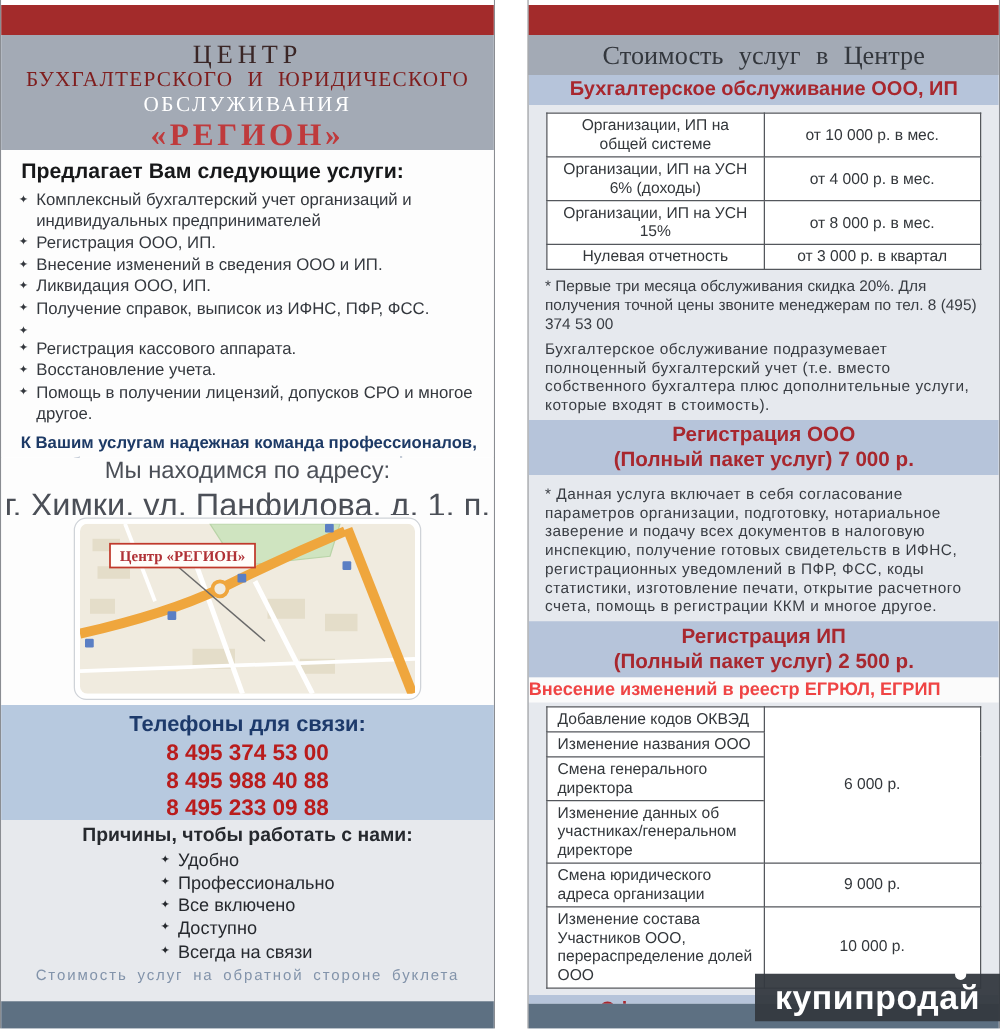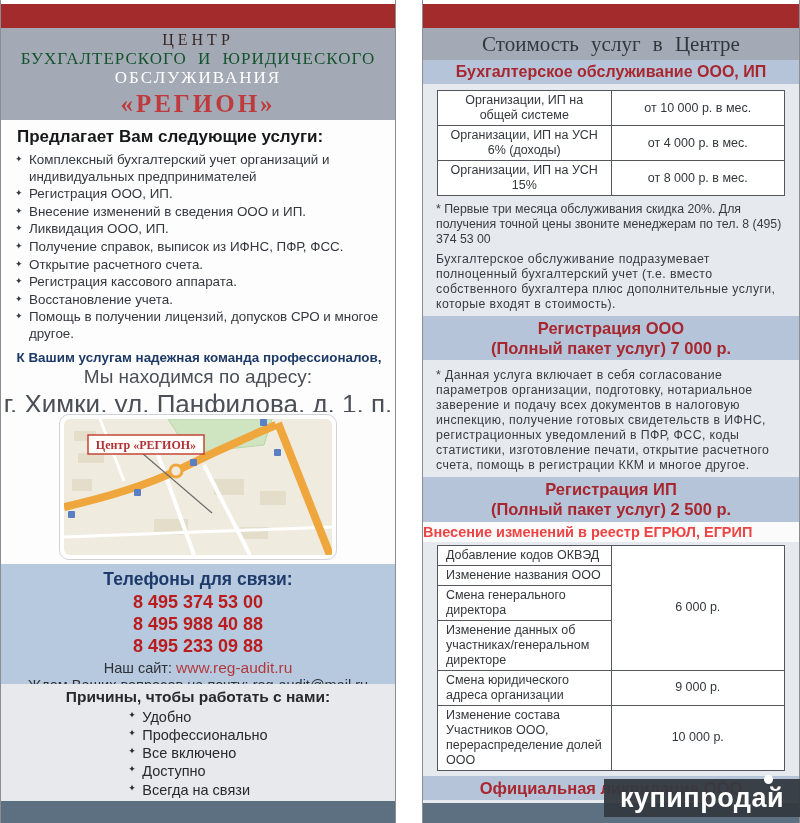--- a/index.html
+++ b/index.html
@@ -9,38 +9,38 @@
          border-left:1px solid #8a8d92;border-right:1px solid #8a8d92;box-sizing:border-box;}
   .panel-left{left:0;width:396px;}
   .panel-right{left:422px;width:378px;}
   .topspacer{height:4px;background:#ffffff;flex:none;}
   .redbar{height:24px;background:#a32b2b;flex:none;}
   .footerbar{height:22px;background:#5d7082;flex:none;margin-top:auto;}
 
   
   .lp-header{height:92px;background:#a3aab5;text-align:center;flex:none;
              font-family:"Liberation Serif","DejaVu Serif",serif;padding-top:4px;box-sizing:border-box;}
-  .lp-h-line1{font-size:16px;color:#3a2626;letter-spacing:4px;line-height:1.05;}
-  .lp-h-line2{font-size:17px;color:#14532d;letter-spacing:1px;word-spacing:6px;line-height:1.15;}
+  .lp-h-line1{font-size:21px;color:#3a2626;letter-spacing:4px;line-height:1.05;}
+  .lp-h-line2{font-size:17px;color:#7f1d1d;letter-spacing:1px;word-spacing:6px;line-height:1.15;}
   .lp-h-line3{font-size:17px;color:#ffffff;letter-spacing:2px;line-height:1.15;}
   .lp-h-brand{font-size:25px;color:#bf3a3c;font-weight:bold;letter-spacing:3px;line-height:1.25;}
 
   .lp-services{height:246px;background:#fdfdfd;padding:5px 12px 0 14px;box-sizing:border-box;flex:none;overflow:hidden;}
   .lp-services-title{font-size:17px;font-weight:bold;color:#17181a;margin:2px 0 5px 2px;}
   .svc-item{display:flex;font-size:13.4px;color:#34383e;line-height:1.24;margin-bottom:1px;}
   .svc-bullet{flex:none;width:14px;font-size:9px;color:#34383e;padding-top:2px;}
   .lp-team{margin-top:6px;text-align:center;font-size:13.4px;font-weight:bold;color:#1d3a66;line-height:1.28;}
 
   .lp-address{height:46px;background:#fdfdfd;text-align:center;flex:none;color:#4b4f57;}
   .lp-address-title{font-size:19px;line-height:1.2;}
   .lp-address-text{font-size:26px;line-height:1.2;}
 
   .lp-map{height:152px;background:#fdfdfd;flex:none;text-align:center;padding-top:2px;box-sizing:border-box;}
 
-  .lp-phones{height:120px;background:#b7c9df;flex:none;text-align:center;padding-top:5px;box-sizing:border-box;}
+  .lp-phones{height:92px;background:#b7c9df;flex:none;text-align:center;padding-top:5px;box-sizing:border-box;}
   .lp-phones-title{font-size:17.5px;font-weight:bold;color:#1d3a6b;margin-bottom:2px;}
   .lp-phone{font-size:18px;font-weight:bold;color:#b91c1c;line-height:1.22;}
   .lp-site{font-size:14.5px;color:#2e3237;margin-top:1px;}
   .lp-site a{color:#b03a3e;text-decoration:none;font-size:15.5px;}
   .lp-email{font-size:14.5px;color:#2e3237;}
 
   .lp-reasons{background:#e7e9ed;flex:1;text-align:center;padding-top:4px;box-sizing:border-box;overflow:hidden;}
   .lp-reasons-title{font-size:15.5px;font-weight:bold;color:#26292e;margin-bottom:2px;}
   .lp-reasons-list{display:inline-block;text-align:left;}
   .reason-item{display:flex;font-size:14.5px;color:#26292e;line-height:1.25;}
@@ -114,21 +114,20 @@
       <div class="svc-item">
           <span class="svc-bullet">✦</span>
           <span>Ликвидация ООО, ИП.</span>
         </div>
       <div class="svc-item">
           <span class="svc-bullet">✦</span>
           <span>Получение справок, выписок из ИФНС, ПФР, ФСС.</span>
         </div>
       <div class="svc-item">
           <span class="svc-bullet">✦</span>
-          <span>Открытие расчетного счета.</span>
         </div>
       <div class="svc-item">
           <span class="svc-bullet">✦</span>
           <span>Регистрация кассового аппарата.</span>
         </div>
       <div class="svc-item">
           <span class="svc-bullet">✦</span>
           <span>Восстановление учета.</span>
         </div>
       <div class="svc-item">
@@ -247,20 +246,24 @@
           <td class="prc">от 10 000  р. в мес.</td>
         </tr>
         <tr>
           <td class="svc-c">Организации, ИП на УСН 6% (доходы)</td>
           <td class="prc">от 4 000 р. в мес.</td>
         </tr>
         <tr>
           <td class="svc-c">Организации, ИП на УСН 15%</td>
           <td class="prc">от 8 000 р. в мес.</td>
         </tr>
+        <tr>
+          <td class="svc-c">Нулевая отчетность</td>
+          <td class="prc">от 3 000 р. в квартал</td>
+        </tr>
       </tbody>
         </table>
 
       <div class="note">* Первые три месяца обслуживания скидка 20%. Для получения точной цены звоните менеджерам по тел. 8 (495) 374 53 00</div>
       <div class="note sp">Бухгалтерское обслуживание подразумевает полноценный бухгалтерский учет (т.е. вместо собственного бухгалтера плюс дополнительные услуги, которые входят в стоимость).</div>
 
       <div class="blue-band">
         <div class="l1">Регистрация ООО</div>
         <div class="l2">(Полный пакет услуг) 7 000 р.</div>
       </div>

